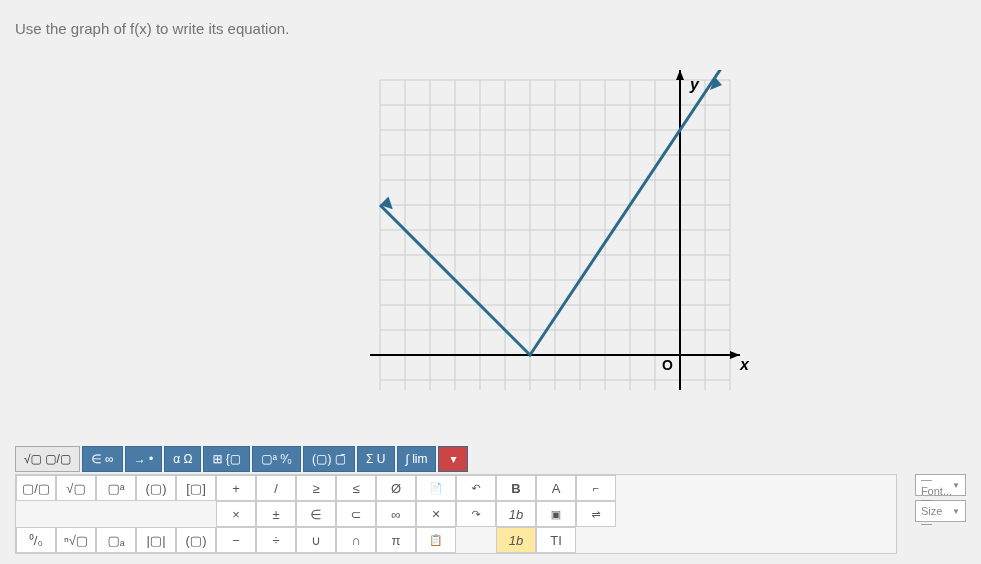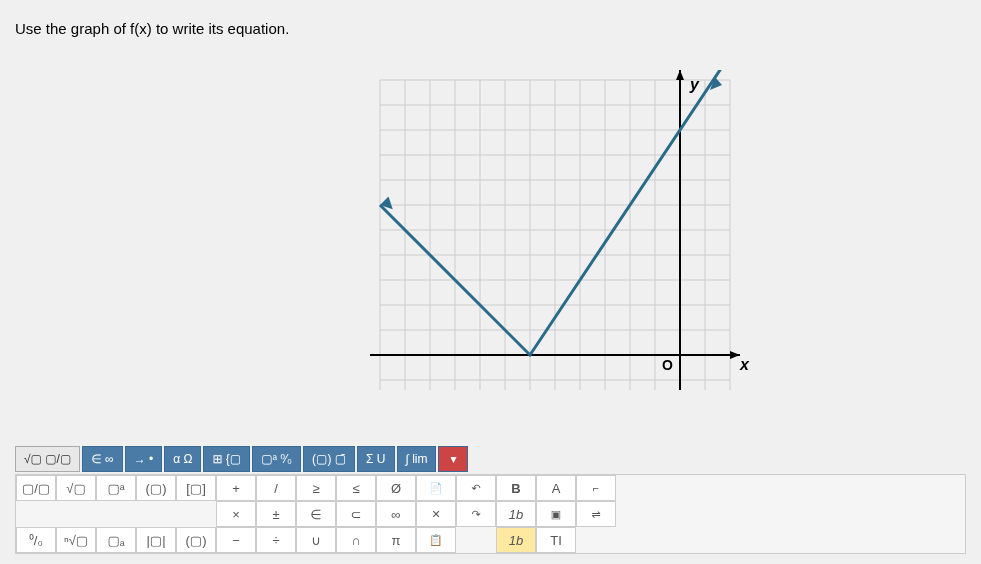--- a/index.html
+++ b/index.html
@@ -9,21 +9,21 @@
       width: 981px;
       height: 564px;
       position: relative;
       overflow: hidden;
     }
     .question {
       position: absolute;
       top: 20px;
       left: 15px;
       font-size: 15px;
-      color: #000000;
+      color: #737373;
     }
     .graph-container {
       position: absolute;
       top: 70px;
       left: 360px;
       width: 400px;
       height: 340px;
     }
     .graph-svg { display: block; }
     .toolbar {
@@ -224,14 +224,18 @@
         <div class="btn">∪</div>
         <div class="btn">∩</div>
         <div class="btn">π</div>
         <div class="btn small-icon">📋</div>
         <div class="btn" style="visibility:hidden"></div>
         <div class="btn highlight" style="font-style:italic">1b</div>
         <div class="btn">TI</div>
         <div class="btn" style="visibility:hidden"></div>
       </div>
     </div>
+    <div class="selects">
+      <div class="font-select arrow">— Font...</div>
+      <div class="size-select arrow">— Size —</div>
+    </div>
   </div>
 </div>
 
 </body></html>

